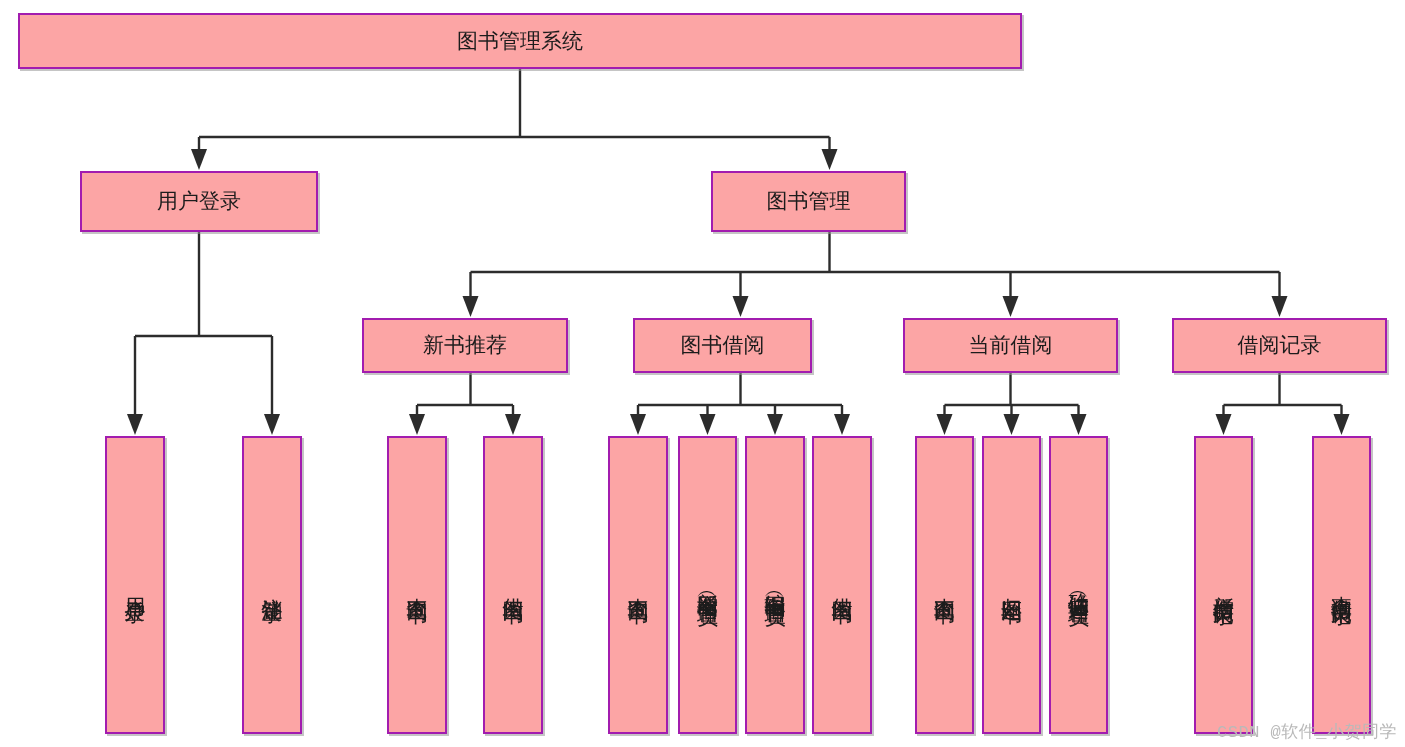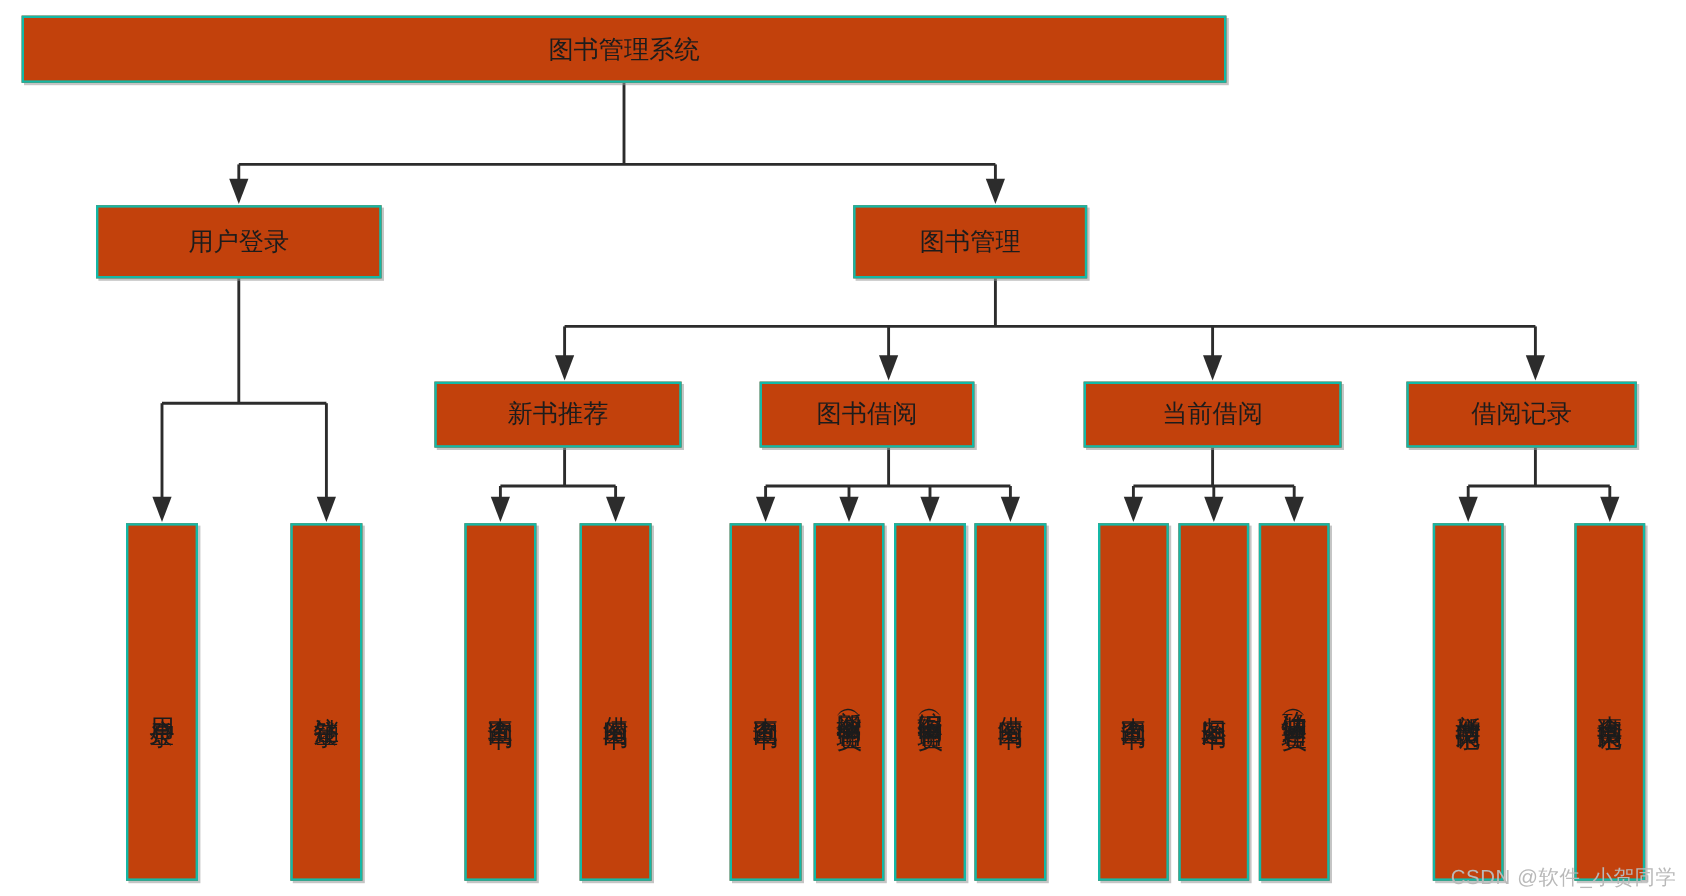--- a/index.html
+++ b/index.html
@@ -16,22 +16,22 @@
   }
   #diagram-root {
     position: relative;
     width: 1405px;
     height: 747px;
     background: #ffffff;
   }
   .node-box {
     position: absolute;
     box-sizing: border-box;
-    background: #c2410c;
-    border: 2px solid #14b8a6;
+    background: #fca5a5;
+    border: 2px solid #a21caf;
     box-shadow: 2px 2px 0 rgba(150,150,150,0.55);
     display: flex;
     align-items: center;
     justify-content: center;
     overflow: hidden;
   }
   .node-label {
     color: #1c1c1c;
     font-family: "DejaVu Sans", "Liberation Sans", sans-serif;
     text-align: center;
@@ -66,21 +66,21 @@
   #connector-layer polygon.arrow-head {
     fill: #2c2c2c;
     stroke: none;
   }
   #watermark {
     position: absolute;
     right: 8px;
     bottom: 4px;
     font-size: 17px;
     color: #b9b9b9;
-    font-family: Liberation Sans, sans-serif;
+    font-family: Liberation Mono, monospace;
     letter-spacing: 0.5px;
     white-space: nowrap;
   }
 </style>
 </head>
 <body>
 
 <div id="diagram-root">
   <svg id="connector-layer" viewBox="0 0 1405 747" width="1405" height="747">
       <line x1="520" y1="69" x2="520" y2="137"></line>
@@ -148,21 +148,21 @@
       </div>
       <div class="node-box horizontal" style="left: 362px; top: 318px; width: 206px; height: 55px;">
         <span class="node-label">新书推荐</span>
       </div>
       <div class="node-box horizontal" style="left: 633px; top: 318px; width: 179px; height: 55px;">
         <span class="node-label">图书借阅</span>
       </div>
       <div class="node-box horizontal" style="left: 903px; top: 318px; width: 215px; height: 55px;">
         <span class="node-label">当前借阅</span>
       </div>
-      <div class="node-box horizontal" style="left: 1172px; top: 318px; width: 192px; height: 55px;">
+      <div class="node-box horizontal" style="left: 1172px; top: 318px; width: 215px; height: 55px;">
         <span class="node-label">借阅记录</span>
       </div>
       <div class="node-box vertical" style="left: 105px; top: 436px; width: 60px; height: 298px;">
         <span class="node-label">用户登录</span>
       </div>
       <div class="node-box vertical" style="left: 242px; top: 436px; width: 60px; height: 298px;">
         <span class="node-label">注销登录</span>
       </div>
       <div class="node-box vertical" style="left: 387px; top: 436px; width: 60px; height: 298px;">
         <span class="node-label">查询图书</span>

